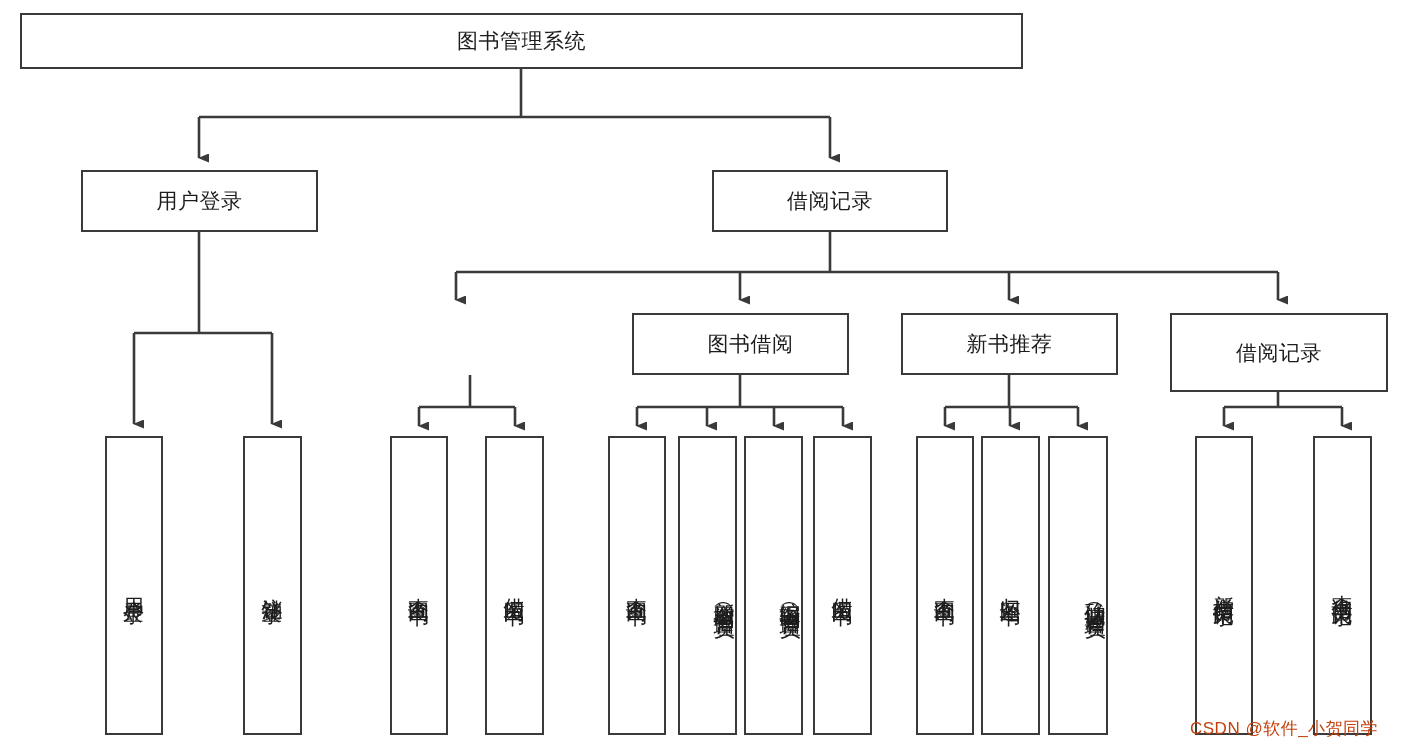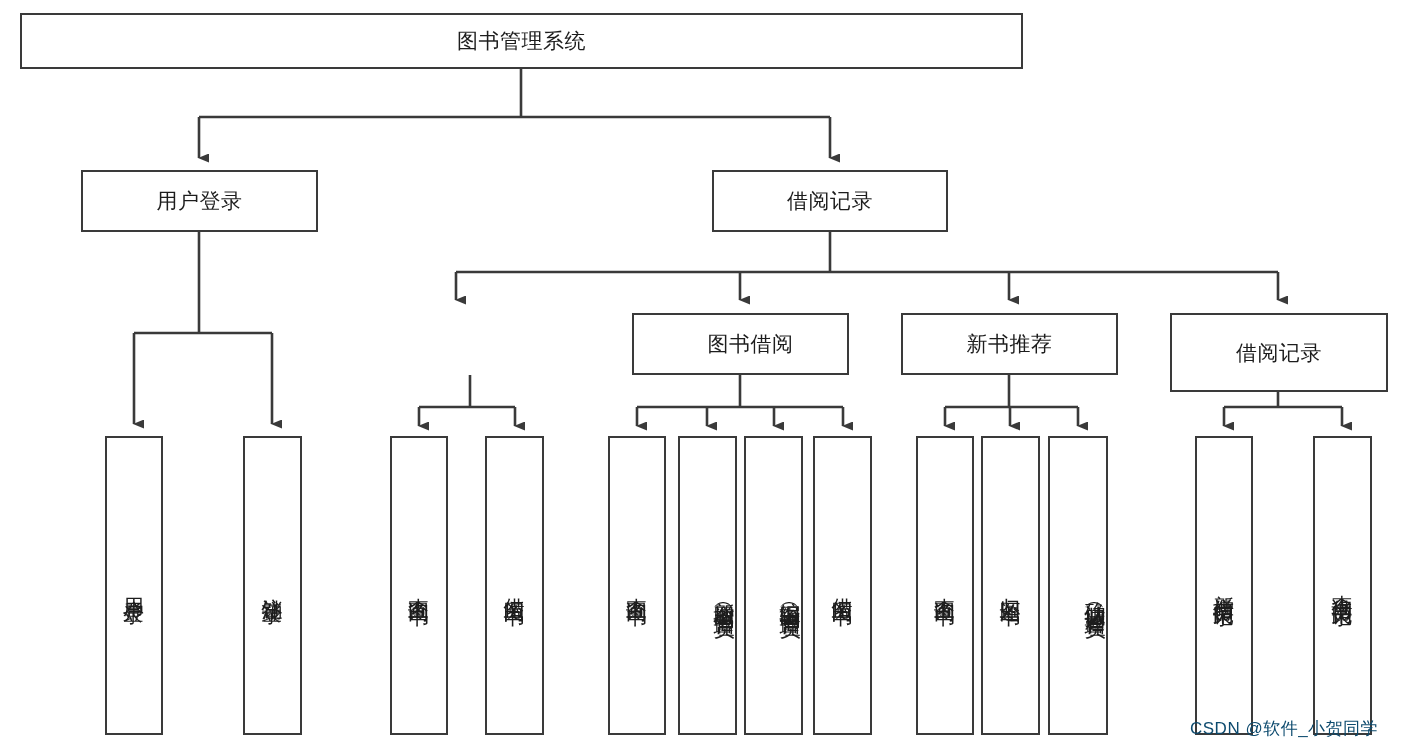--- a/index.html
+++ b/index.html
@@ -51,21 +51,21 @@
     padding-top: 22px;
     white-space: nowrap;
   }
   .node-v.centerv {
     align-items: center;
     padding-top: 0;
   }
   .watermark {
     position: absolute;
     font-size: 17px;
-    color: #0c4a6e;
+    color: #c2410c;
     letter-spacing: 0.5px;
     white-space: nowrap;
   }
 </style>
 </head>
 <body>
 
 <div id="canvas">
 
   <svg class="wires" viewBox="0 0 1405 747" xmlns="http://www.w3.org/2000/svg">

